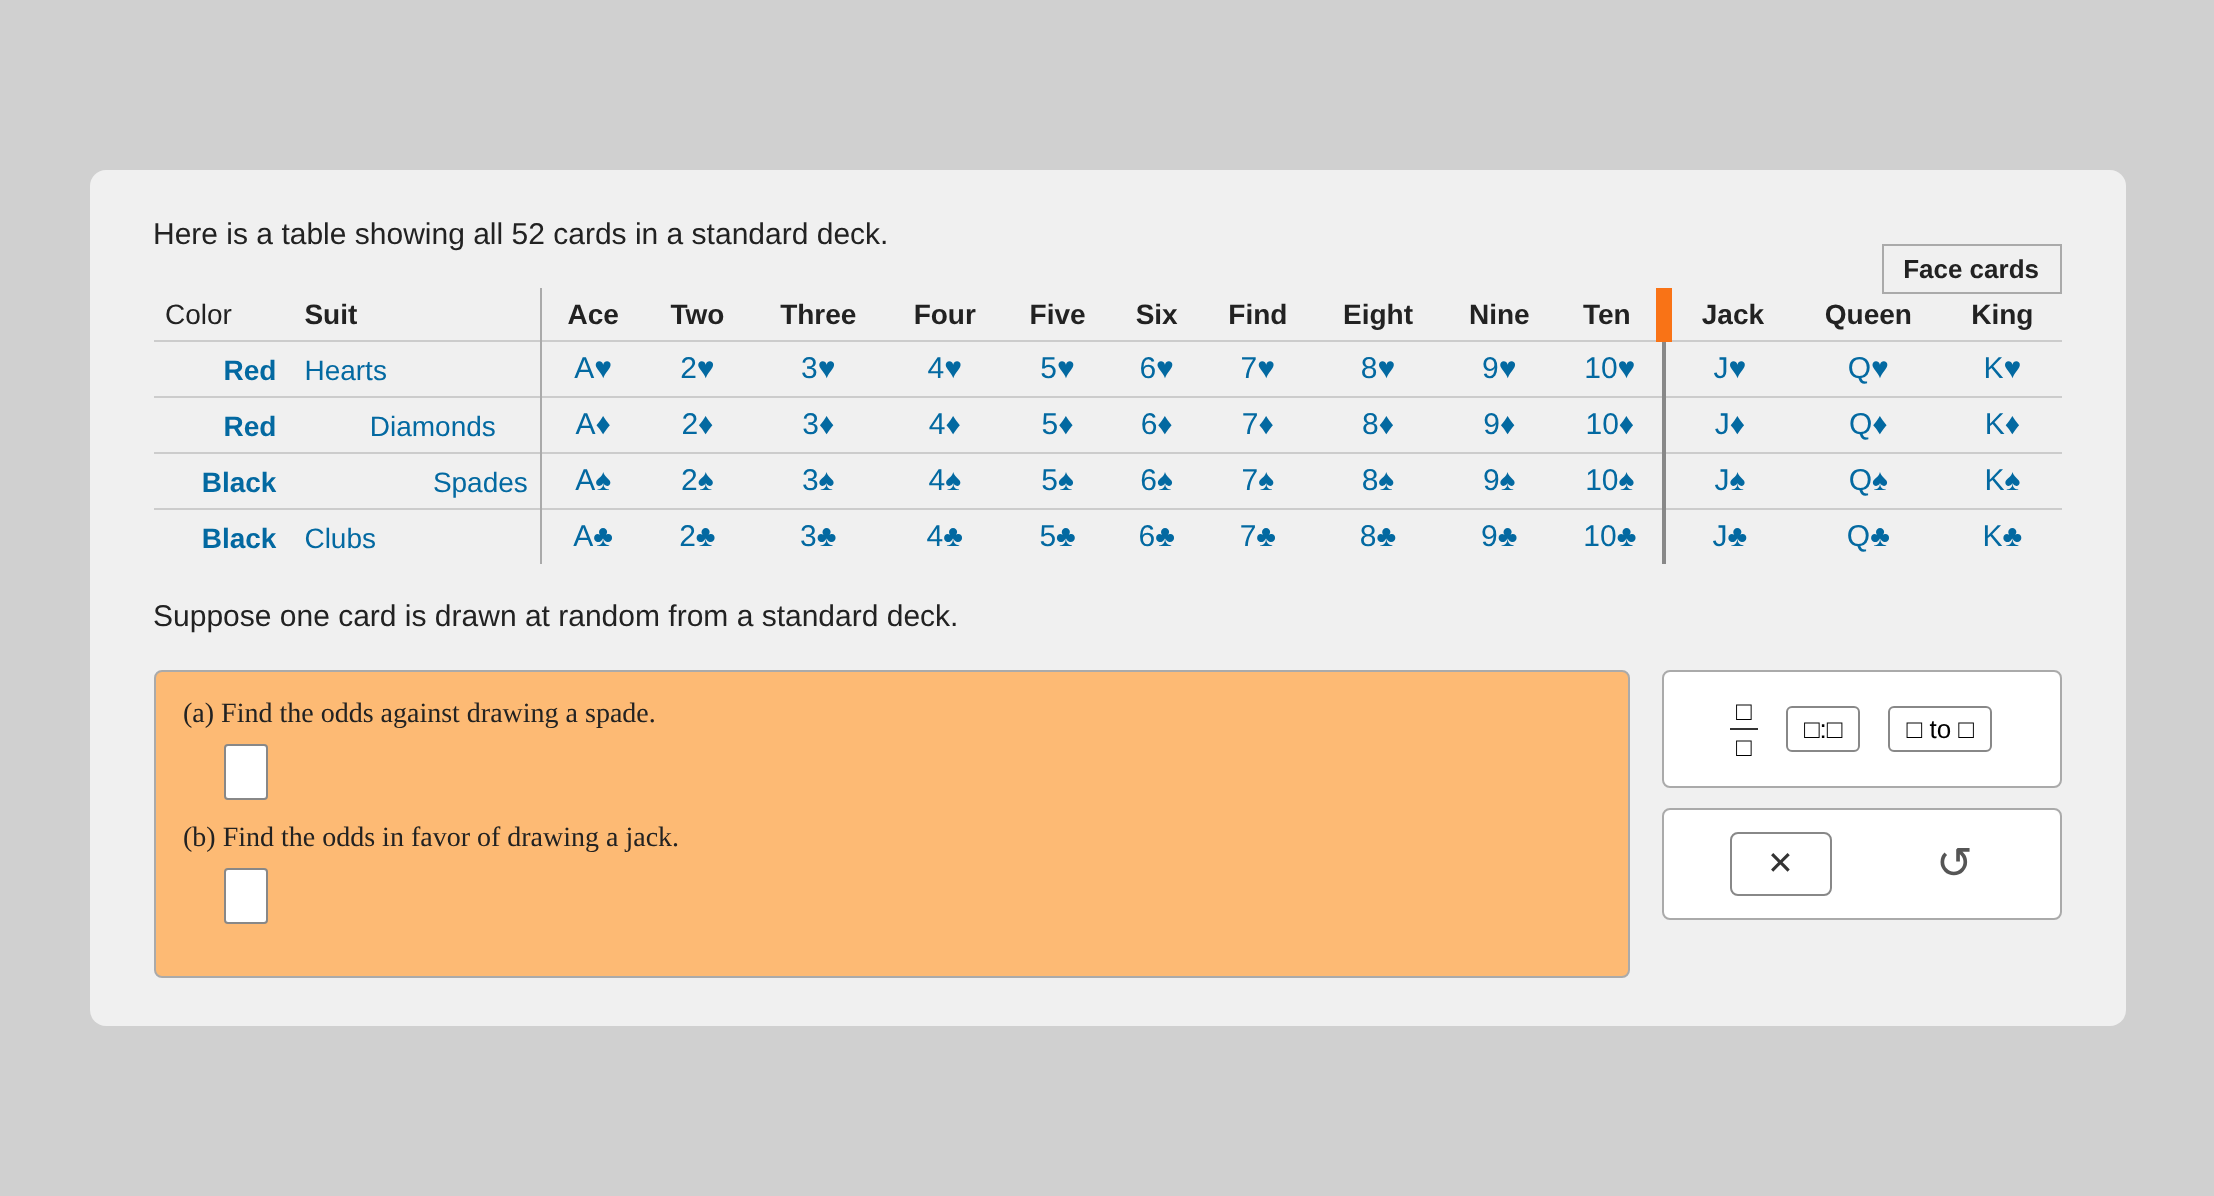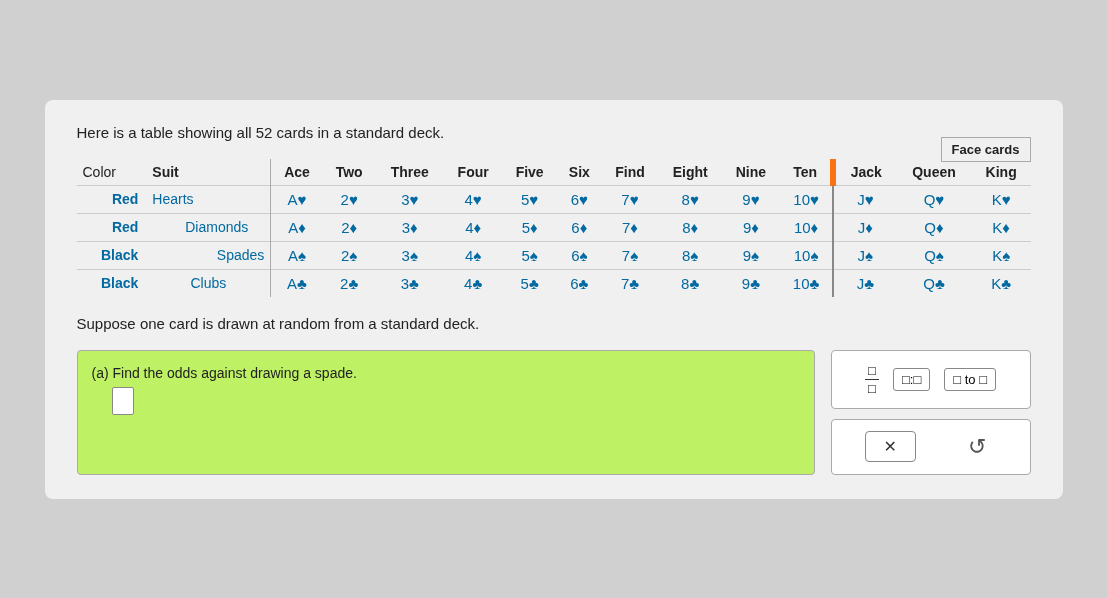--- a/index.html
+++ b/index.html
@@ -51,24 +51,25 @@
     .card-symbol { font-size: 15px; }
 
     .bottom-section {
       display: flex;
       gap: 16px;
       margin-top: 8px;
     }
     .questions-box {
       border: 1px solid #aaa;
       border-radius: 4px;
-      background: #bef264;
+      background: #fdba74;
       flex: 1;
       padding: 14px 18px 14px 14px;
       font-size: 14px;
+      font-family: Liberation Serif, serif;
     }
     .question-row {
       margin-bottom: 12px;
     }
     .question-label {
       font-size: 14px;
       color: #222;
       margin-bottom: 6px;
     }
     .answer-box {
@@ -175,21 +176,21 @@
           <th>Ace</th>
           <th>Two</th>
           <th>Three</th>
           <th>Four</th>
           <th>Five</th>
           <th>Six</th>
           <th>Find</th>
           <th>Eight</th>
           <th>Nine</th>
           <th>Ten</th>
-          <th style="border-left:6px solid #f97316;">Jack</th>
+          <th style="border-left:8px solid #f97316;">Jack</th>
           <th>Queen</th>
           <th>King</th>
         </tr>
       </thead>
       <tbody id="card-table-body">
       <tr style="border-top: 1px solid rgb(204, 204, 204);">
             <td style="font-weight: bold; text-align: right; padding-right: 8px;">Red</td>
             <td style="text-align: left; padding-right: 6px; border-right: 1px solid rgb(170, 170, 170);">Hearts</td>
             <td class="red-card card-symbol">A♥</td>
             <td class="red-card card-symbol">2♥</td>
@@ -234,21 +235,21 @@
             <td class="black-card card-symbol">7♠</td>
             <td class="black-card card-symbol">8♠</td>
             <td class="black-card card-symbol">9♠</td>
             <td class="black-card card-symbol">10♠</td>
             <td class="black-card card-symbol" style="border-left: 2px solid rgb(136, 136, 136);">J♠</td>
             <td class="black-card card-symbol">Q♠</td>
             <td class="black-card card-symbol">K♠</td>
           </tr>
           <tr style="border-top: 1px solid rgb(204, 204, 204);">
             <td style="font-weight: bold; text-align: right; padding-right: 8px;">Black</td>
-            <td style="text-align: center; padding-right: 6px; border-right: 1px solid rgb(170, 170, 170);">Clubs</td>
+            <td style="text-align: left; padding-right: 6px; border-right: 1px solid rgb(170, 170, 170);">Clubs</td>
             <td class="black-card card-symbol">A♣</td>
             <td class="black-card card-symbol">2♣</td>
             <td class="black-card card-symbol">3♣</td>
             <td class="black-card card-symbol">4♣</td>
             <td class="black-card card-symbol">5♣</td>
             <td class="black-card card-symbol">6♣</td>
             <td class="black-card card-symbol">7♣</td>
             <td class="black-card card-symbol">8♣</td>
             <td class="black-card card-symbol">9♣</td>
             <td class="black-card card-symbol">10♣</td>
@@ -261,20 +262,24 @@
   </div>
 
   <p class="intro-text" style="">Suppose one card is drawn at random from a standard deck.</p>
 
   <div class="bottom-section">
     <div class="questions-box">
       <div class="question-row">
         <div class="question-label">(a)  Find the odds against drawing a spade.</div>
         <div class="answer-box"></div>
       </div>
+      <div class="question-row">
+        <div class="question-label">(b)  Find the odds in favor of drawing a jack.</div>
+        <div class="answer-box"></div>
+      </div>
     </div>
 
     <div class="right-panel">
       <div class="fraction-buttons">
 
         <div class="frac-symbol">
           <div class="num">□</div>
           <div class="den">□</div>
         </div>
 

